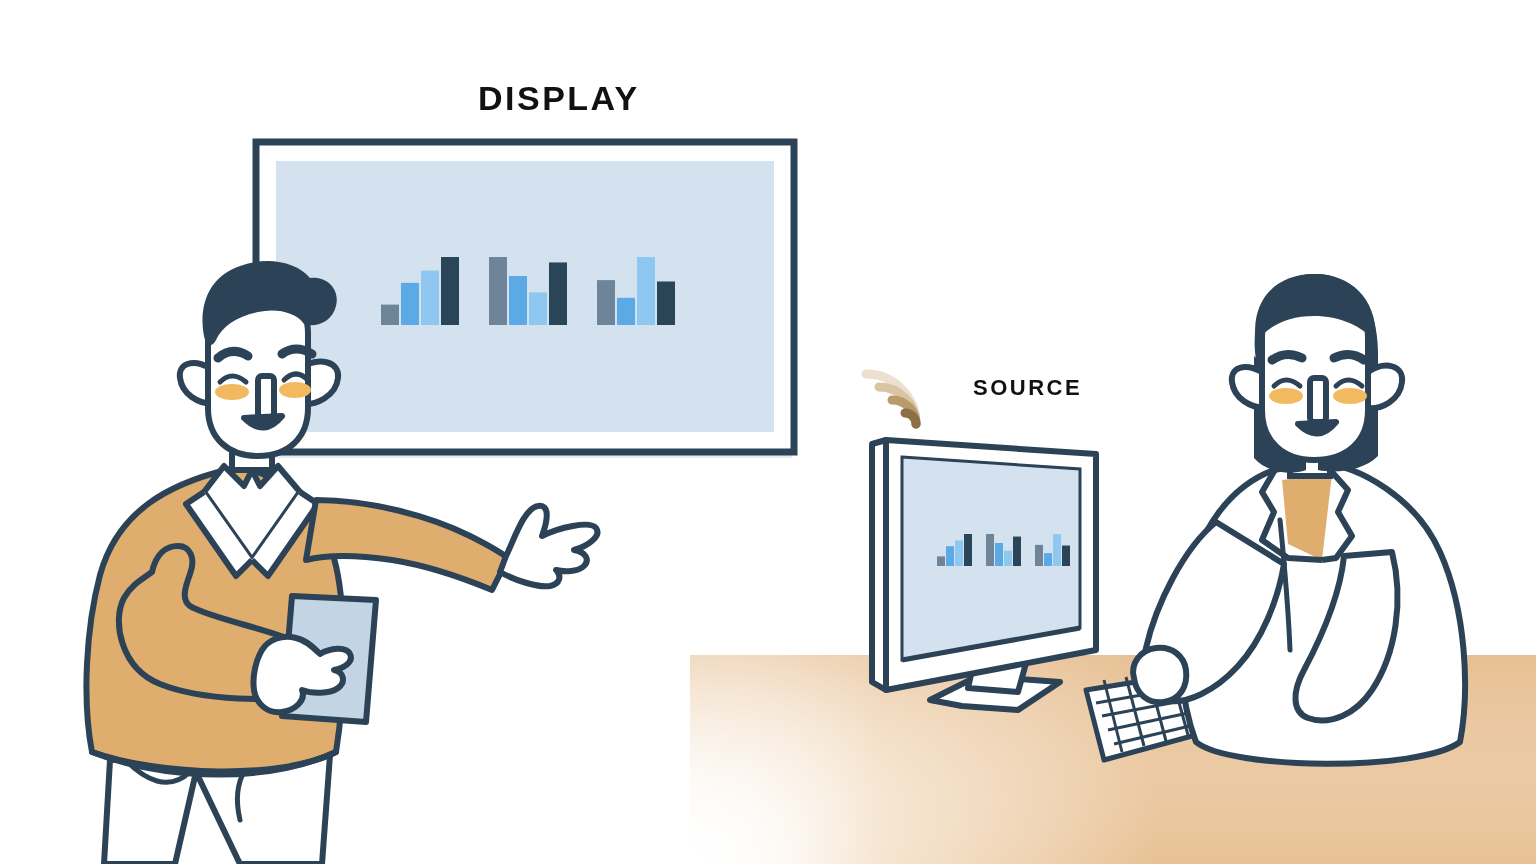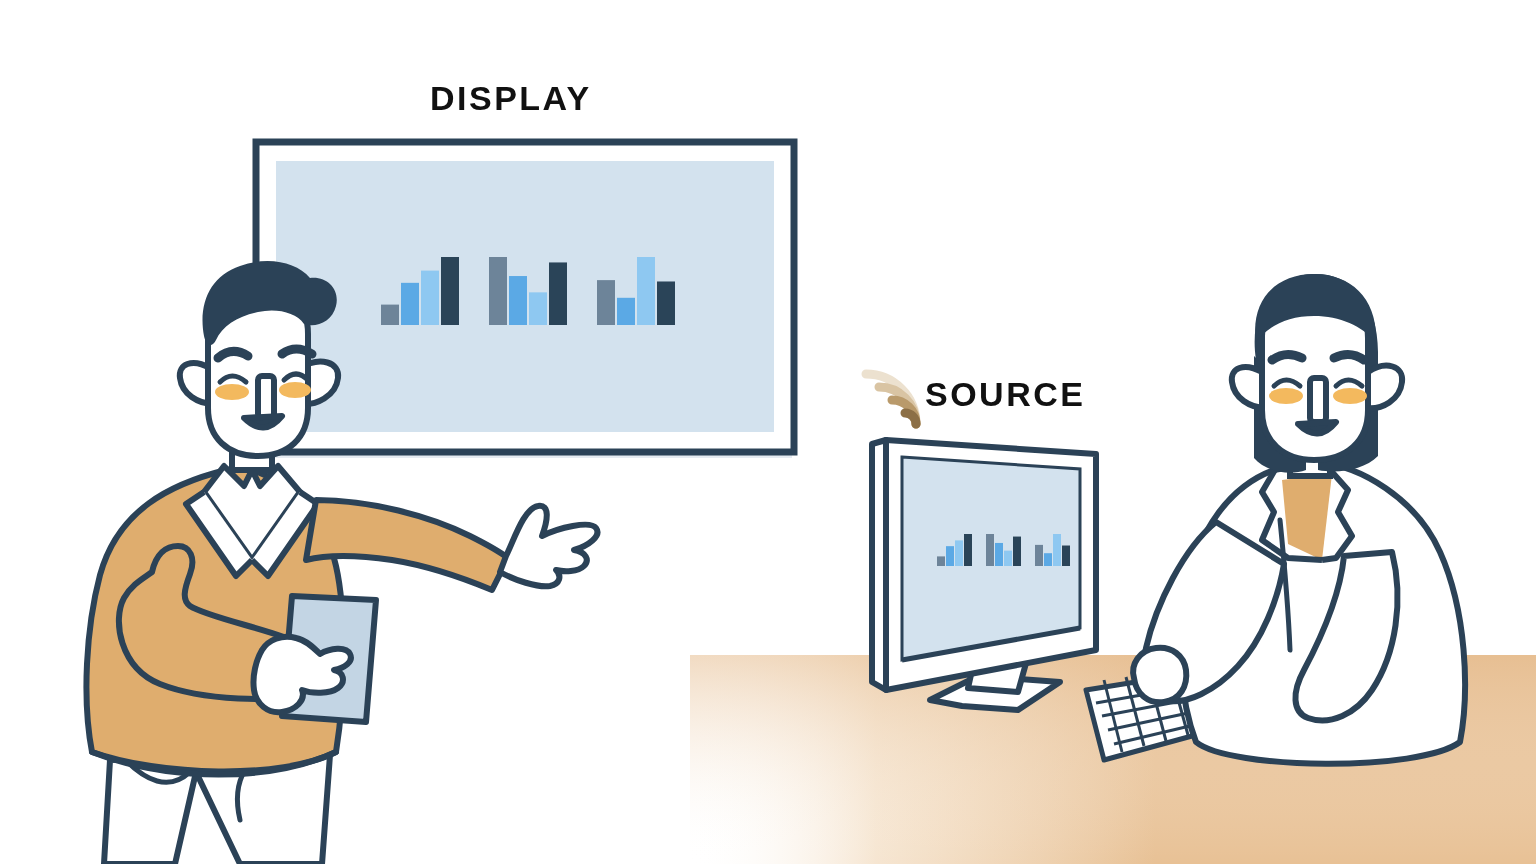--- a/index.html
+++ b/index.html
@@ -10,23 +10,24 @@
   #stage{position:relative;width:1536px;height:864px;}
   #stage svg{position:absolute;top:0;left:0;}
   .lbl{
     position:absolute;
     font-family:"Liberation Sans",sans-serif;
     font-weight:bold;
     color:#111111;
     letter-spacing:2.5px;
     white-space:nowrap;
     user-select:none;
+    margin-left:48px;
   }
   #display-label{left:430px;top:79px;font-size:34px;}
-  #source-label{left:925px;top:375px;font-size:34px;}
+  #source-label{left:925px;top:375px;font-size:22px;}
 </style>
 </head>
 <body>
 
 <div id="stage">
 
   <svg width="1536" height="864" viewBox="0 0 1536 864">
     <defs>
       <linearGradient id="deskGrad" x1="0" y1="0" x2="1" y2="0">
         <stop offset="0" stop-color="#ffffff" stop-opacity="0"></stop>

